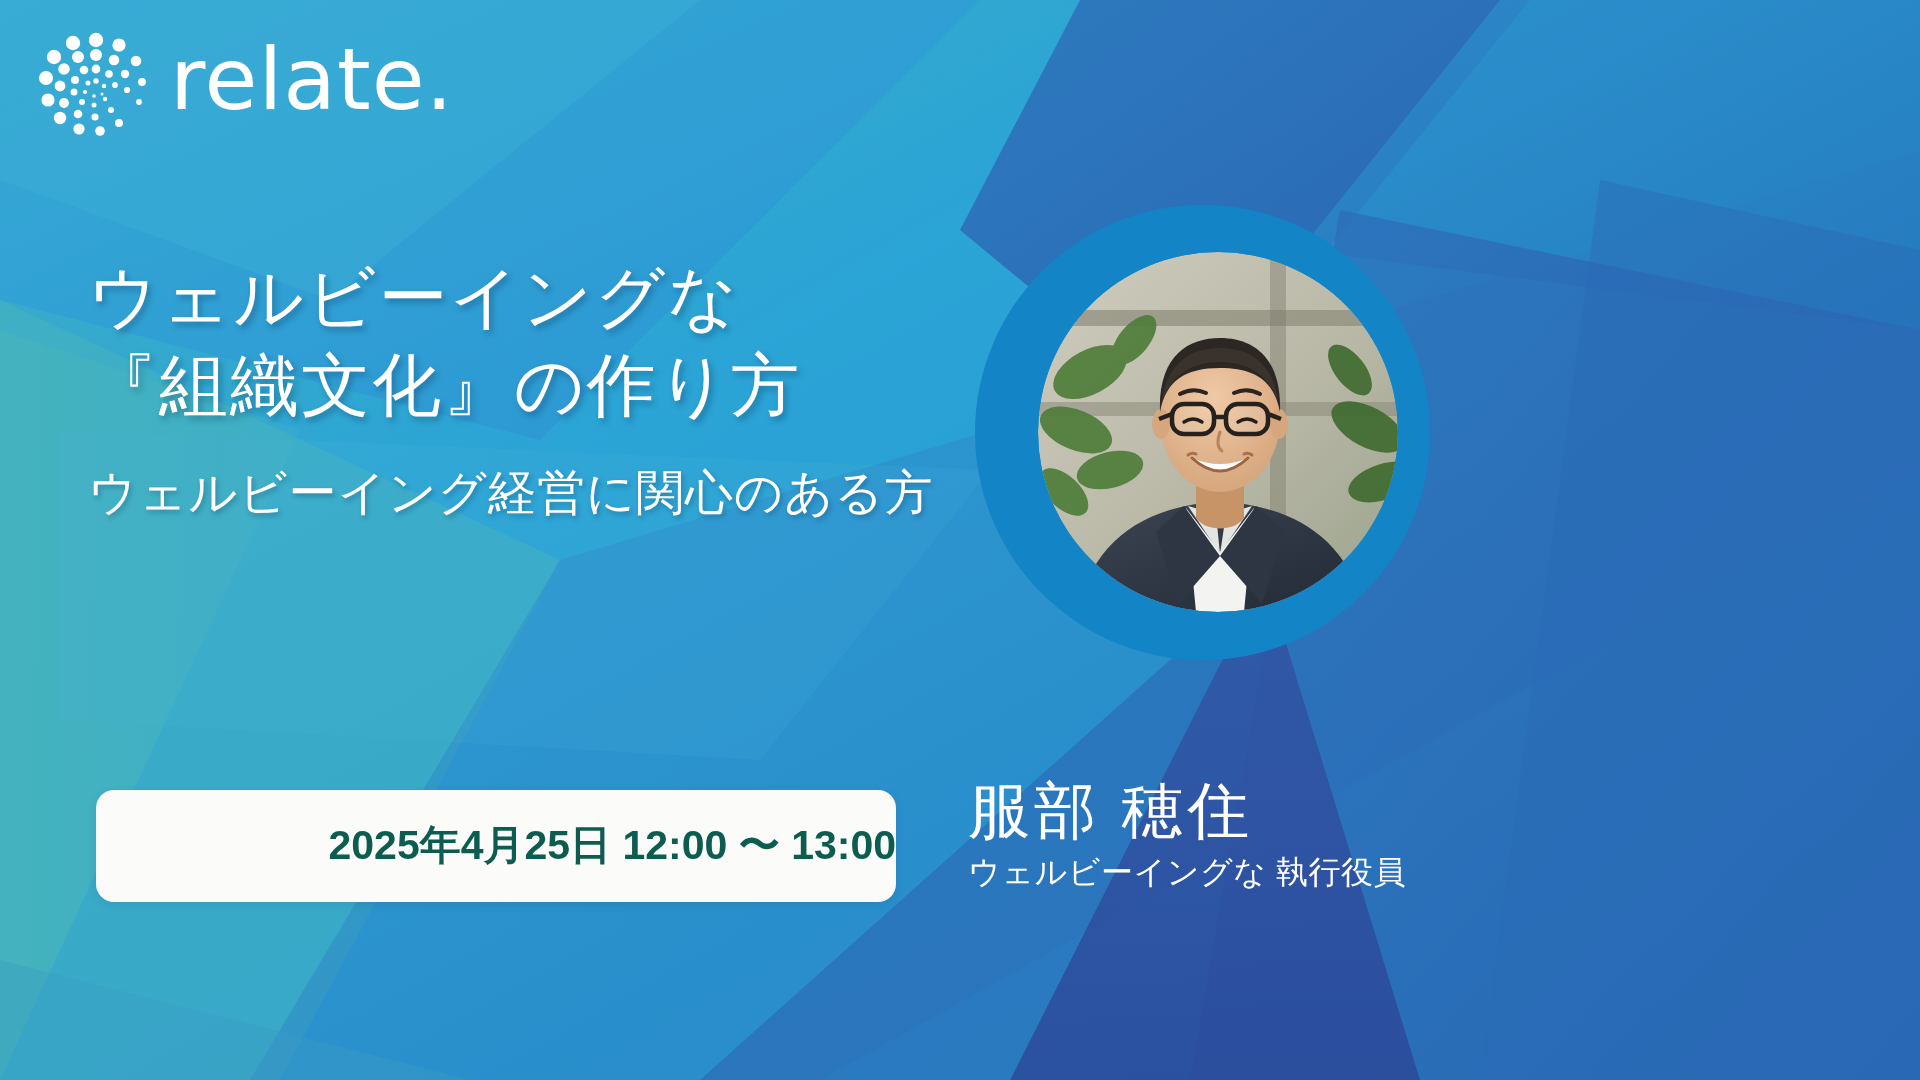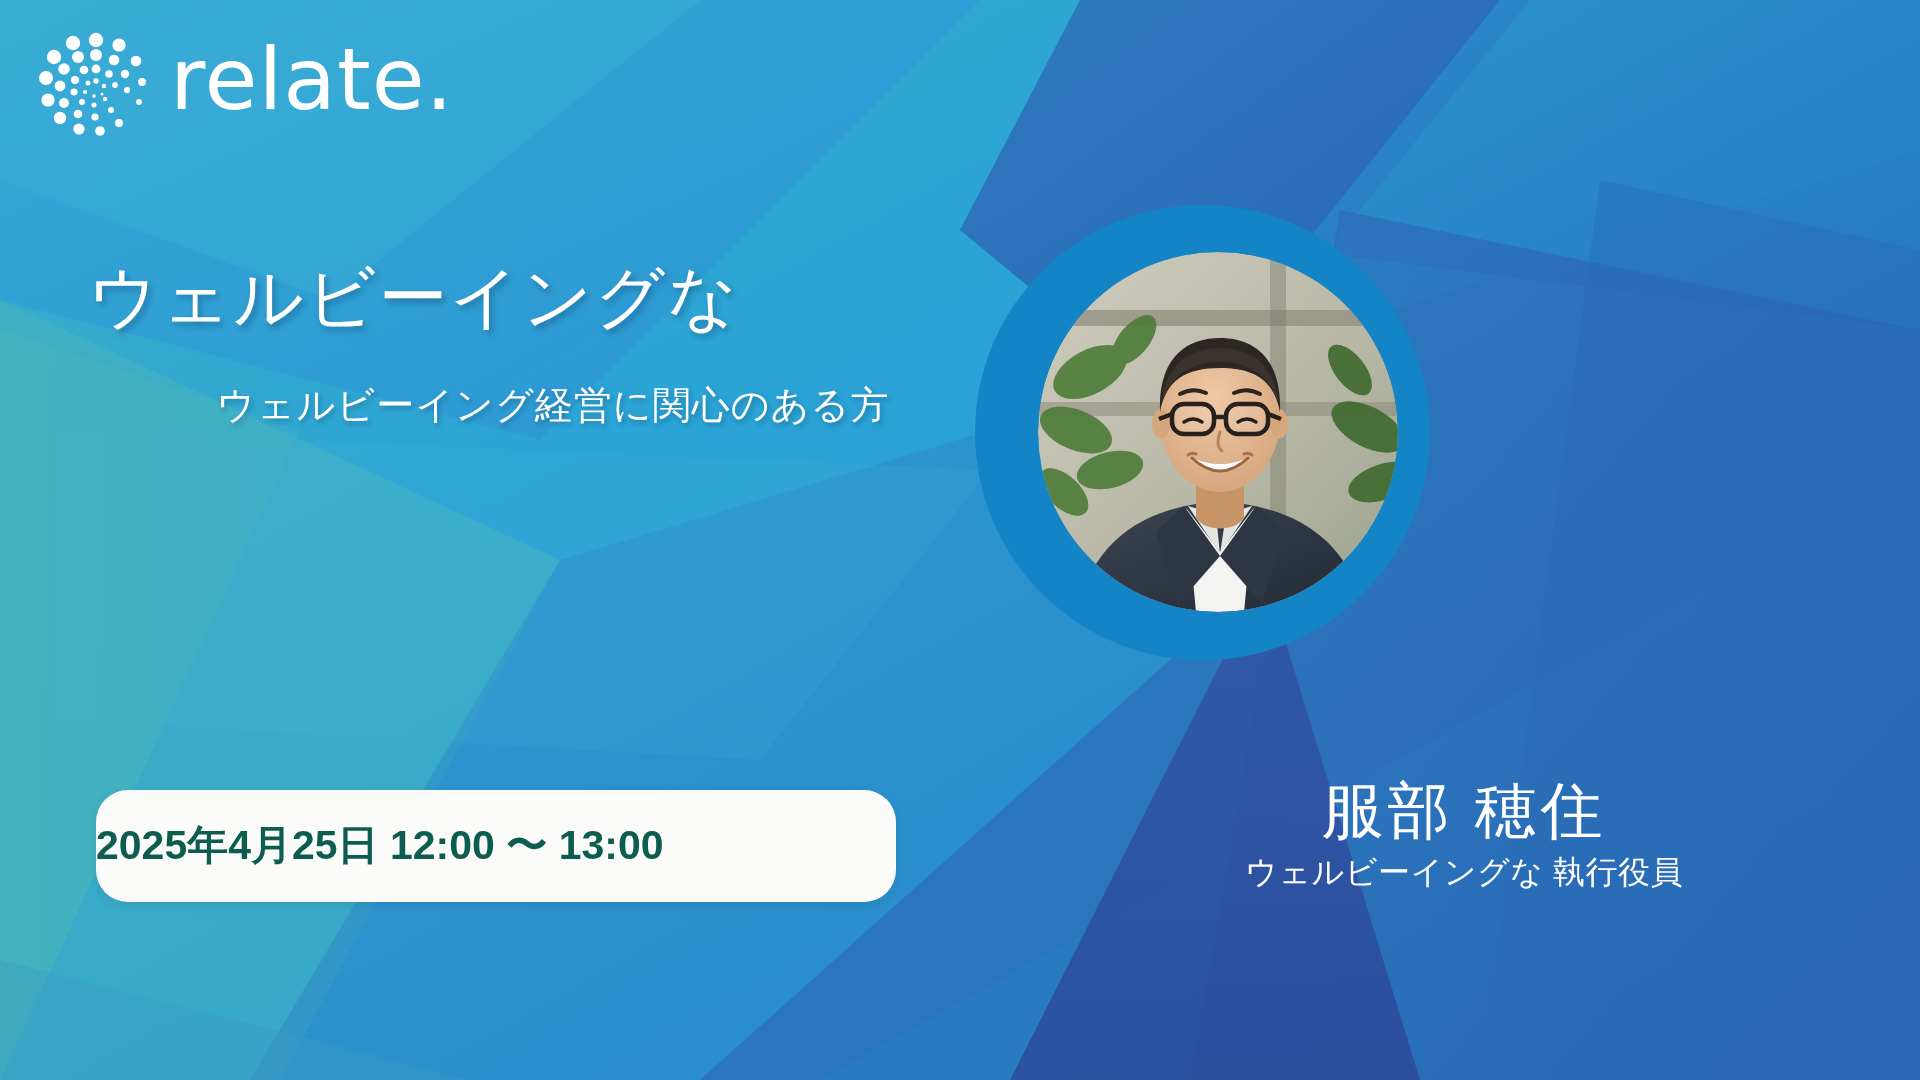--- a/index.html
+++ b/index.html
@@ -37,39 +37,38 @@
   .title-line{
     color:#ffffff;
     font-size:69px;
     line-height:1.28;
     font-weight:300;
     letter-spacing:2px;
     text-shadow:3px 4px 6px rgba(0,40,70,0.33);
     white-space:nowrap;
   }
   #subtitle{
-    margin-top:38px;
+    margin-top:30px;
     color:#ffffff;
-    font-size:38px;
+    font-size:48px;
     font-weight:300;
     letter-spacing:1px;
     text-shadow:2px 3px 5px rgba(0,40,70,0.30);
     white-space:nowrap;
-    text-align:center;
   }
 
   
   #info-box{
     position:absolute;left:96px;top:790px;
     width:800px;box-sizing:border-box;
     background:#fbfbfa;
-    border-radius:32px;
+    border-radius:18px;
     padding:26px 0 28px 0;
     box-shadow:0 3px 10px rgba(0,40,70,0.10);
-    text-align:left;
+    text-align:right;
   }
   .info-line{
     color:#0c5d4f;
     font-weight:bold;
     font-size:41px;
     line-height:1.42;
     letter-spacing:0px;
     white-space:nowrap;
   }
 
@@ -81,22 +80,22 @@
   }
   #portrait{
     position:absolute;left:1038px;top:252px;
     width:360px;height:360px;border-radius:50%;
     overflow:hidden;
   }
   #portrait svg{display:block;width:360px;height:360px;}
 
   
   #speaker{
-    position:absolute;left:1064px;top:775px;width:800px;
-    text-align:center;
+    position:absolute;left:968px;top:775px;width:800px;
+    text-align:left;
   }
   #speaker-name{
     color:#ffffff;font-size:62px;font-weight:300;
     letter-spacing:4px;line-height:1.15;
     white-space:nowrap;
   }
   .speaker-meta{
     color:#ffffff;font-size:32px;font-weight:300;
     letter-spacing:0.5px;line-height:1.42;margin-top:4px;
     white-space:nowrap;
@@ -214,20 +213,21 @@
           <circle cx="58" cy="70" r="1.8"></circle>
           <circle cx="66" cy="68" r="1.5"></circle>
         </g>
       </svg>
     </span>
     <span id="logo-word">relate.</span>
   </div>
 
   <div id="headline">
     <div class="title-line">ウェルビーイングな</div>
+    <div class="title-line">『組織文化』の作り方</div>
     <div id="subtitle">ウェルビーイング経営に関心のある方</div>
   </div>
 
   <div id="info-box">
     <div class="info-line">2025年4月25日 12:00 〜 13:00</div>
   </div>
 
   <div id="portrait-ring"></div>
   <div id="portrait">
     <svg viewBox="0 0 360 360">

